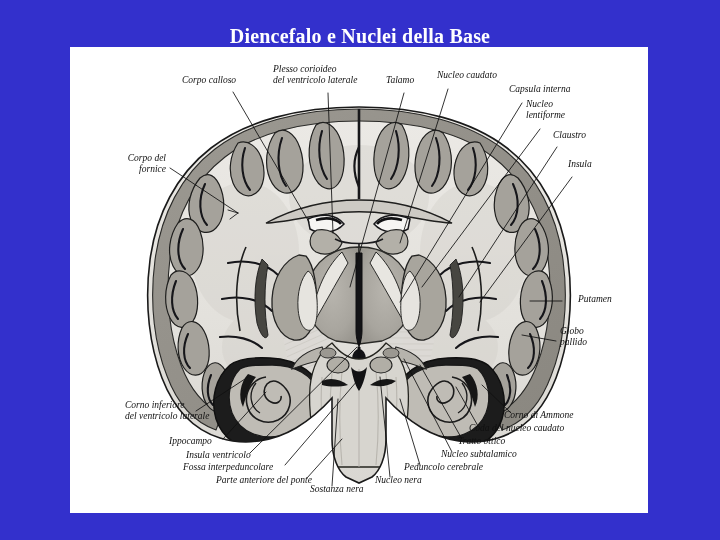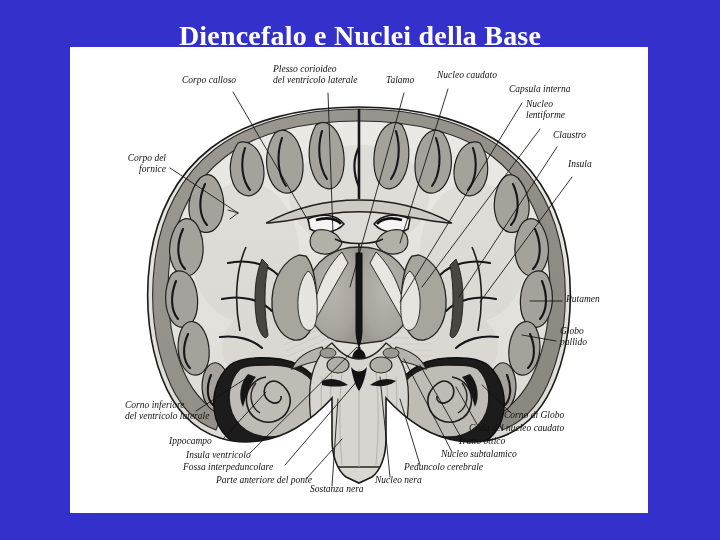--- a/index.html
+++ b/index.html
@@ -20,21 +20,21 @@
   }
   #slide-title {
     position: absolute;
     left: 0;
     top: 22px;
     width: 720px;
     text-align: center;
     color: #FFFFFF;
     font-family: "Liberation Serif", "DejaVu Serif", serif;
     font-weight: bold;
-    font-size: 28px;
+    font-size: 20px;
     letter-spacing: 0.2px;
     line-height: 28px;
     white-space: nowrap;
   }
   #figure-panel {
     position: absolute;
     left: 70px;
     top: 47px;
     width: 578px;
     height: 466px;
@@ -424,21 +424,21 @@
     <div class="fig-label lbl-l" style="left:456px; top:52px;">Nucleo
 lentiforme</div>
 
     <div class="fig-label lbl-l" style="left:483px; top:83px;">Claustro</div>
 
     <div class="fig-label lbl-l" style="left:498px; top:112px;">Insula</div>
 
     <div class="fig-label lbl-r" style="left:34px; top:106px; width:62px;">Corpo del
 fornice</div>
 
-    <div class="fig-label lbl-l" style="left:496px; top:247px;text-align:center;">Putamen</div>
+    <div class="fig-label lbl-l" style="left:508px; top:247px;text-align:center;">Putamen</div>
 
     <div class="fig-label lbl-l" style="left:490px; top:279px;">Globo
 pallido</div>
 
     <div class="fig-label lbl-l" style="left:42px; top:353px;margin-left:13px;">Corno inferiore
 del ventricolo laterale</div>
 
     <div class="fig-label lbl-l" style="left:99px; top:389px;font-style:italic;">Ippocampo</div>
 
     <div class="fig-label lbl-l" style="left:116px; top:403px;">Insula ventricolo</div>
@@ -452,16 +452,16 @@
     <div class="fig-label lbl-l" style="left:305px; top:428px;">Nucleo nera</div>
 
     <div class="fig-label lbl-l" style="left:334px; top:415px;">Peduncolo cerebrale</div>
 
     <div class="fig-label lbl-l" style="left:371px; top:402px;">Nucleo subtalamico</div>
 
     <div class="fig-label lbl-l" style="left:388px; top:389px;">Tratto ottico</div>
 
     <div class="fig-label lbl-l" style="left:399px; top:376px;">Coda del nucleo caudato</div>
 
-    <div class="fig-label lbl-l" style="left:434px; top:363px;">Corno di Globo</div>
+    <div class="fig-label lbl-l" style="left:434px; top:363px;">Corno di Ammone</div>
 
   </div>
 </div>
 
 </body></html>

